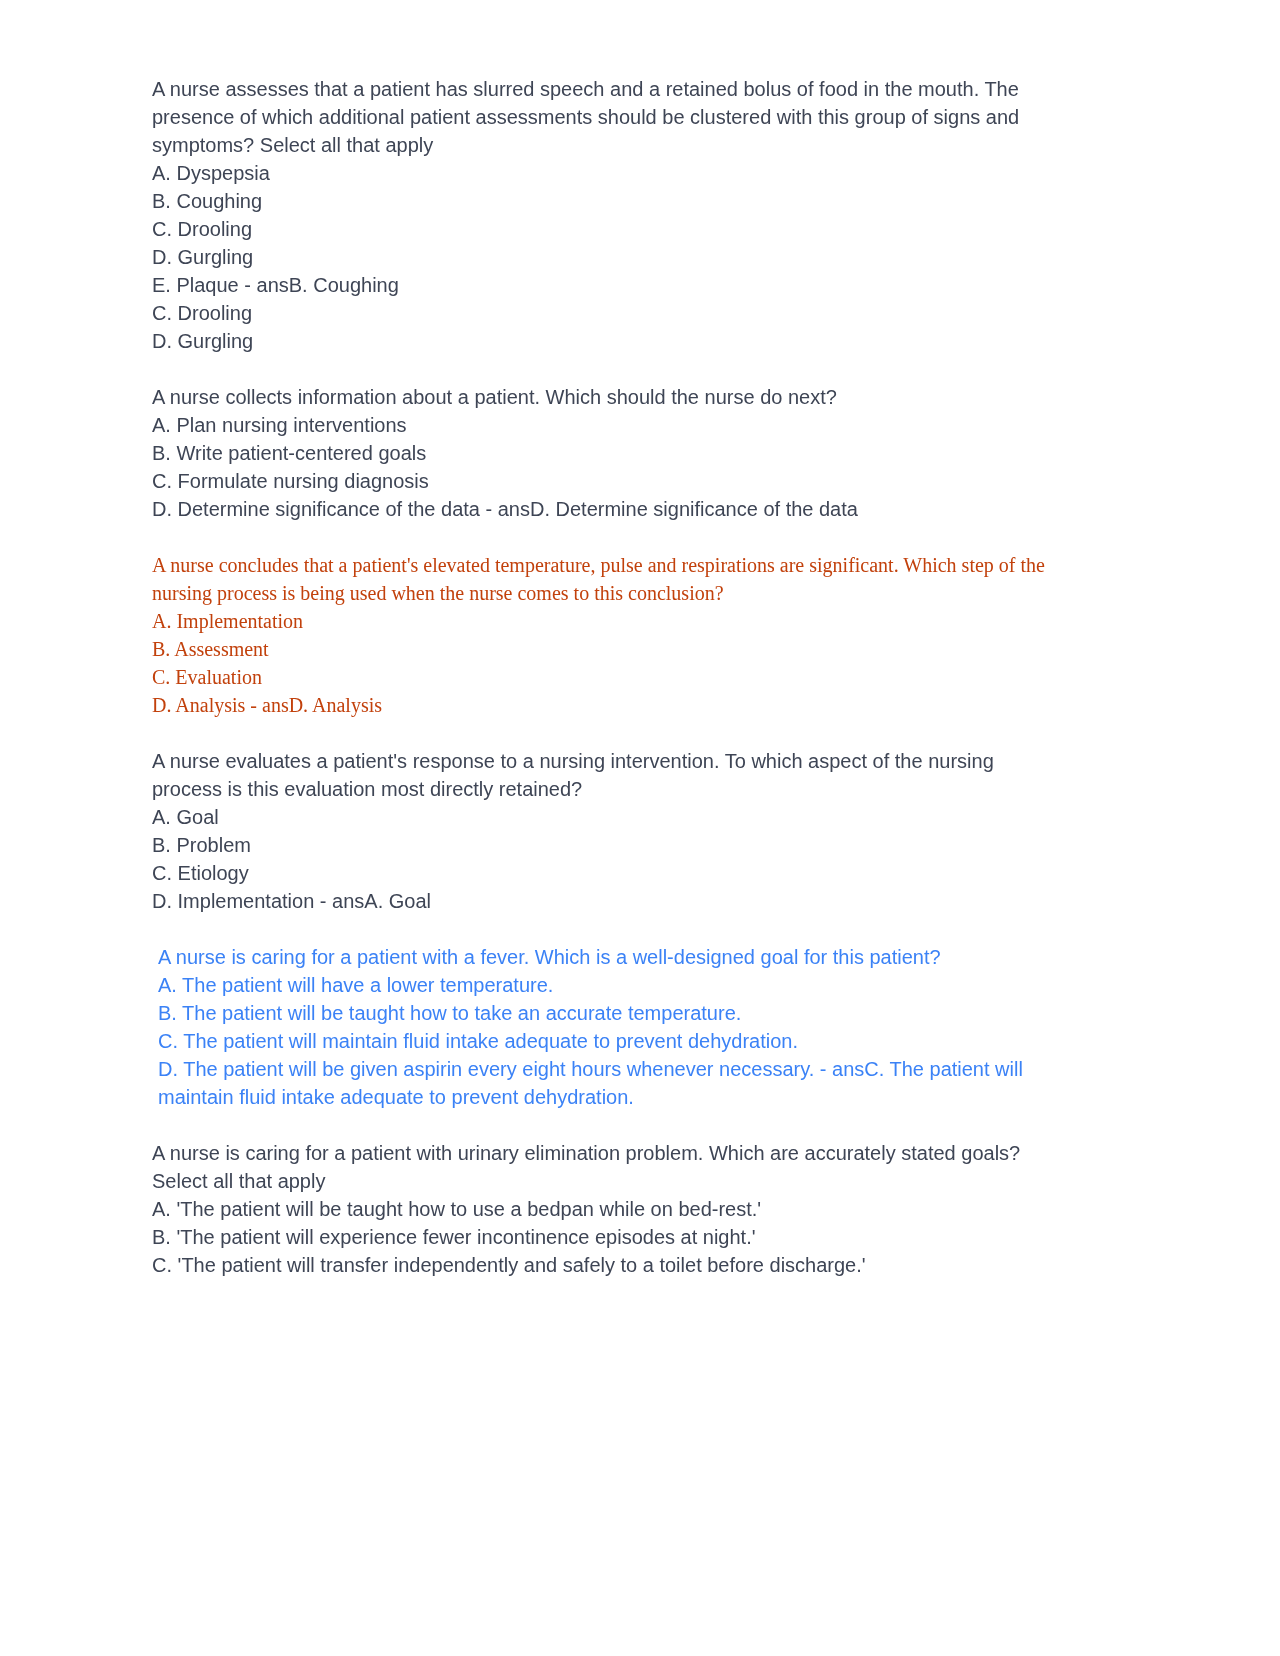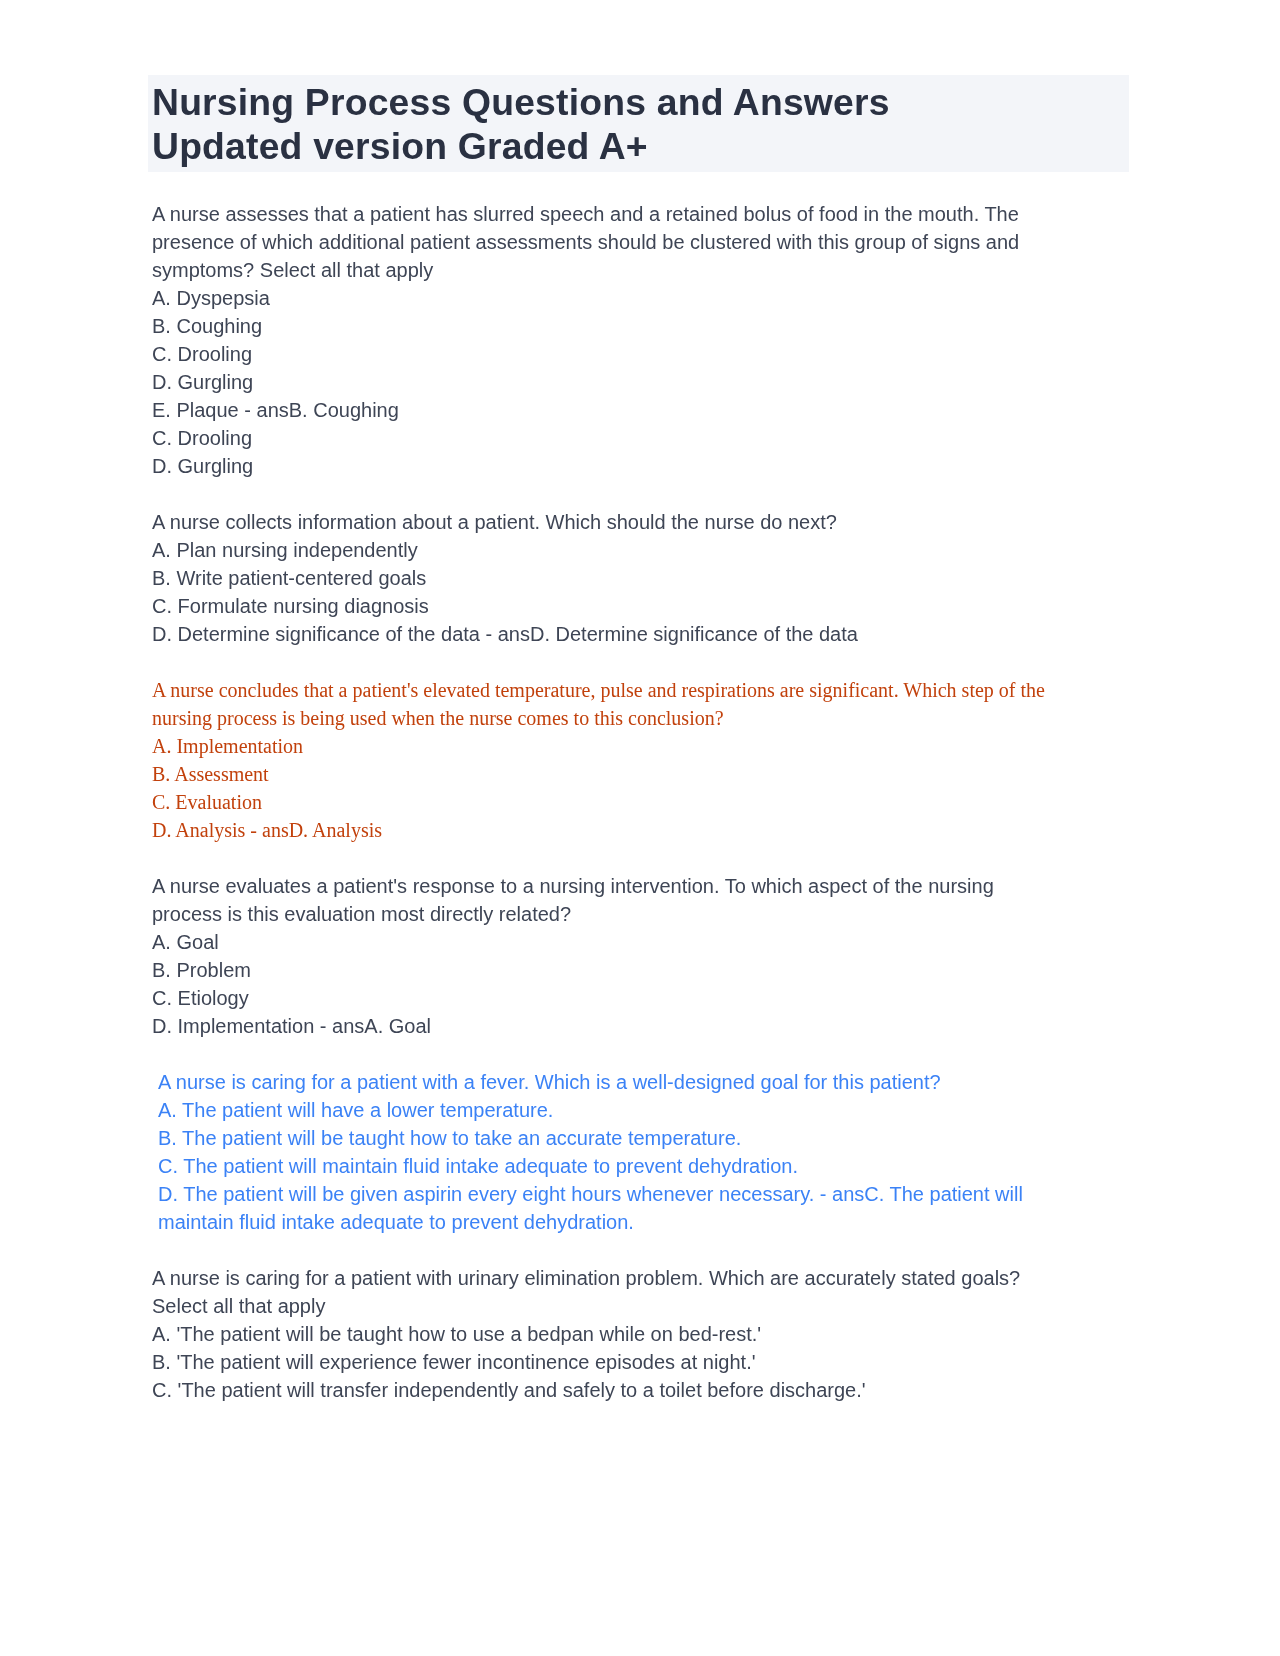--- a/index.html
+++ b/index.html
@@ -38,44 +38,40 @@
     font-size: 20px;
     line-height: 28px;
     color: #3e4555;
     white-space: pre-line;
   }
 </style>
 </head>
 <body style="background: rgb(255, 255, 255);">
 
 <div class="page">
-  <h1 class="doc-title" style="background: rgb(243, 245, 249); color: rgb(42, 49, 66);">
-    <span class="title-line">Nursing Process Questions and Answers</span>
-    <span class="title-line">Updated version Graded A+</span>
-  </h1>
   <div class="questions">
       <p class="question" style="color: rgb(62, 69, 85);">A nurse assesses that a patient has slurred speech and a retained bolus of food in the mouth. The presence of which additional patient assessments should be clustered with this group of signs and symptoms? Select all that apply
 A. Dyspepsia
 B. Coughing
 C. Drooling
 D. Gurgling
 E. Plaque - ansB. Coughing
 C. Drooling
 D. Gurgling</p>
       <p class="question" style="color: rgb(62, 69, 85);">A nurse collects information about a patient. Which should the nurse do next?
-A. Plan nursing independently
+A. Plan nursing interventions
 B. Write patient-centered goals
 C. Formulate nursing diagnosis
 D. Determine significance of the data - ansD. Determine significance of the data</p>
       <p class="question" style="color: #c2410c; font-family: Liberation Serif, serif;">A nurse concludes that a patient's elevated temperature, pulse and respirations are significant. Which step of the nursing process is being used when the nurse comes to this conclusion?
 A. Implementation
 B. Assessment
 C. Evaluation
 D. Analysis - ansD. Analysis</p>
-      <p class="question" style="color: rgb(62, 69, 85);">A nurse evaluates a patient's response to a nursing intervention. To which aspect of the nursing process is this evaluation most directly related?
+      <p class="question" style="color: rgb(62, 69, 85);">A nurse evaluates a patient's response to a nursing intervention. To which aspect of the nursing process is this evaluation most directly retained?
 A. Goal
 B. Problem
 C. Etiology
 D. Implementation - ansA. Goal</p>
       <p class="question" style="color: #3b82f6; margin-left: 6px;">A nurse is caring for a patient with a fever. Which is a well-designed goal for this patient?
 A. The patient will have a lower temperature.
 B. The patient will be taught how to take an accurate temperature.
 C. The patient will maintain fluid intake adequate to prevent dehydration.
 D. The patient will be given aspirin every eight hours whenever necessary. - ansC. The patient will maintain fluid intake adequate to prevent dehydration.</p>
       <p class="question" style="color: rgb(62, 69, 85); margin-top: 28px;">A nurse is caring for a patient with urinary elimination problem. Which are accurately stated goals? Select all that apply

